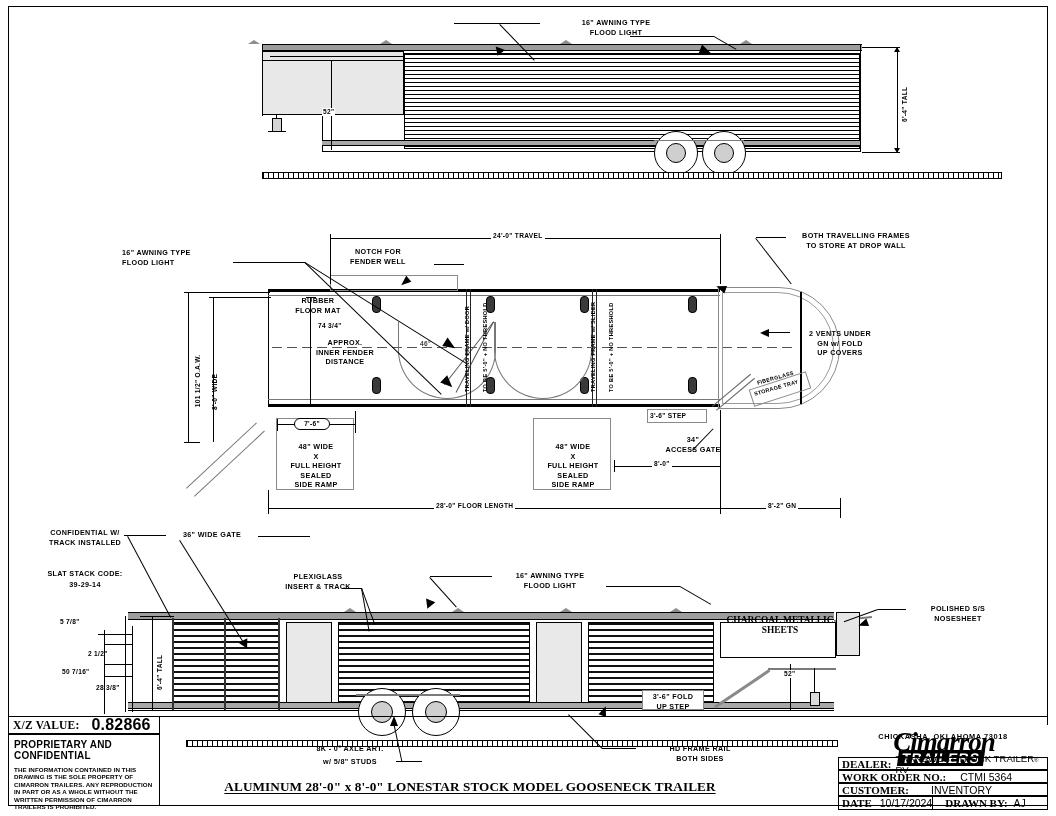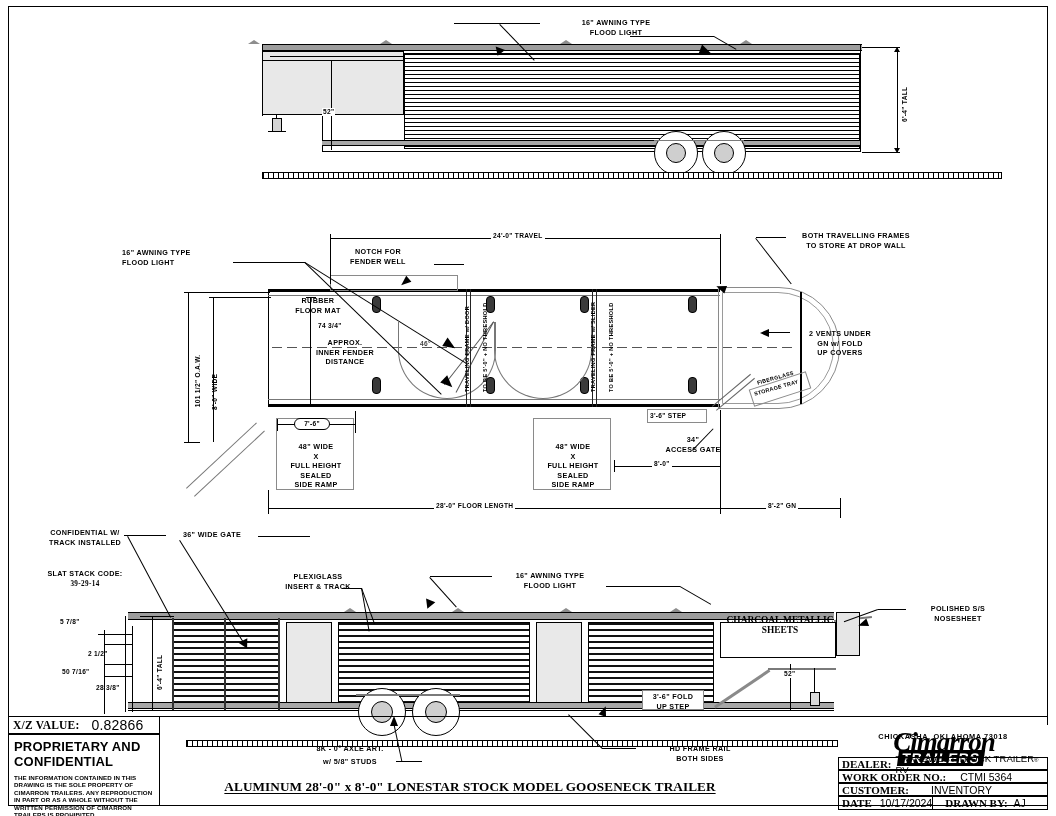--- a/index.html
+++ b/index.html
@@ -41,25 +41,25 @@
   .hub{position:absolute;border:1px solid #000;border-radius:50%;background:#cfcfcf;}
 
   
   .lead{position:absolute;height:1px;background:#000;transform-origin:0 0;}
   .arrow{position:absolute;width:0;height:0;border-style:solid;}
 
   
   #tb{position:absolute;left:8px;top:716px;width:1040px;height:90px;}
   .tbcell{position:absolute;box-sizing:border-box;border:1px solid #000;background:#fff;}
   .tblabel{font-family:"Liberation Serif",serif;font-weight:700;font-size:11.5px;letter-spacing:.2px;}
-  .tbval{font-family:"Liberation Sans",sans-serif;font-size:14px;letter-spacing:.2px;}
+  .tbval{font-family:"Liberation Sans",sans-serif;font-size:16px;letter-spacing:.2px;font-weight:bold;}
   #xzbox{position:absolute;left:8px;top:716px;width:152px;height:18px;border:1px solid #000;box-sizing:border-box;
          display:flex;align-items:center;}
   #propbox{position:absolute;left:8px;top:734px;width:152px;height:72px;border:1px solid #000;box-sizing:border-box;padding:4px 5px;}
-  .proptitle{font-family:"Liberation Sans",sans-serif;font-size:13px;font-weight:700;letter-spacing:.2px;}
+  .proptitle{font-family:"Liberation Sans",sans-serif;font-size:10px;font-weight:700;letter-spacing:.2px;}
   .propbody{font-family:"Liberation Sans",sans-serif;font-size:6.2px;font-weight:700;line-height:7.4px;letter-spacing:.1px;margin-top:5px;white-space:pre-line;}
 
   #maintitle{position:absolute;left:160px;top:775px;width:620px;height:24px;display:flex;align-items:center;justify-content:center;}
   #maintitle span{font-family:"Liberation Serif",serif;font-weight:700;font-size:13.2px;
       text-decoration:underline;text-underline-offset:2px;letter-spacing:.1px;white-space:nowrap;}
   #logosub{font-family:"Liberation Sans",sans-serif;font-weight:700;font-size:14px;letter-spacing:1px;
       color:#fff;background:#000;display:inline-block;padding:0 4px;transform:skewX(-8deg);}
   #logocity{font-family:"Liberation Sans",sans-serif;font-weight:700;font-size:7.4px;letter-spacing:.6px;text-align:center;}
 
   .tbrow{position:absolute;left:0;border:1px solid #000;box-sizing:border-box;display:flex;align-items:center;}
@@ -339,21 +339,21 @@
     <div class="dim" style="left:96px;top:684px;">28 3/8"</div>
 
     <div class="ln vl" style="left:152px;top:616px;height:94px;"></div>
     <div class="ln hl" style="left:140px;top:616px;width:34px;"></div>
     <div class="ln hl" style="left:140px;top:710px;width:34px;"></div>
     <div class="dim rot90" style="left:156px;top:690px;">6'-4" TALL</div>
 
     <div class="note" style="left:30px;top:528px;width:110px;">CONFIDENTIAL W/
 TRACK INSTALLED</div>
     <div class="note" style="left:26px;top:569px;width:118px;">SLAT STACK CODE:</div>
-    <div class="note" style="left:26px;top:580px;width:118px;font-family:Liberation Serif, serif;">39-29-14</div>
+    <div class="note" style="left:26px;top:580px;width:118px;">39-29-14</div>
 
     <div class="note" style="left:166px;top:530px;width:92px;">36" WIDE GATE</div>
     <div class="lead" style="left:166px;top:536px;width:42px;transform:rotate(180deg);"></div>
     <div class="lead" style="left:128px;top:536px;width:92px;transform:rotate(62deg);"></div>
     <div class="lead" style="left:258px;top:536px;width:52px;"></div>
     <div class="lead" style="left:180px;top:540px;width:120px;transform:rotate(58deg);"></div>
     <div class="arrow" style="left:240px;top:640px;border-width:9px 5px 0 5px;border-color:#000 transparent transparent transparent;transform:rotate(-28deg);"></div>
 
     <div class="note" style="left:270px;top:572px;width:96px;">PLEXIGLASS
 INSERT &amp; TRACK</div>

